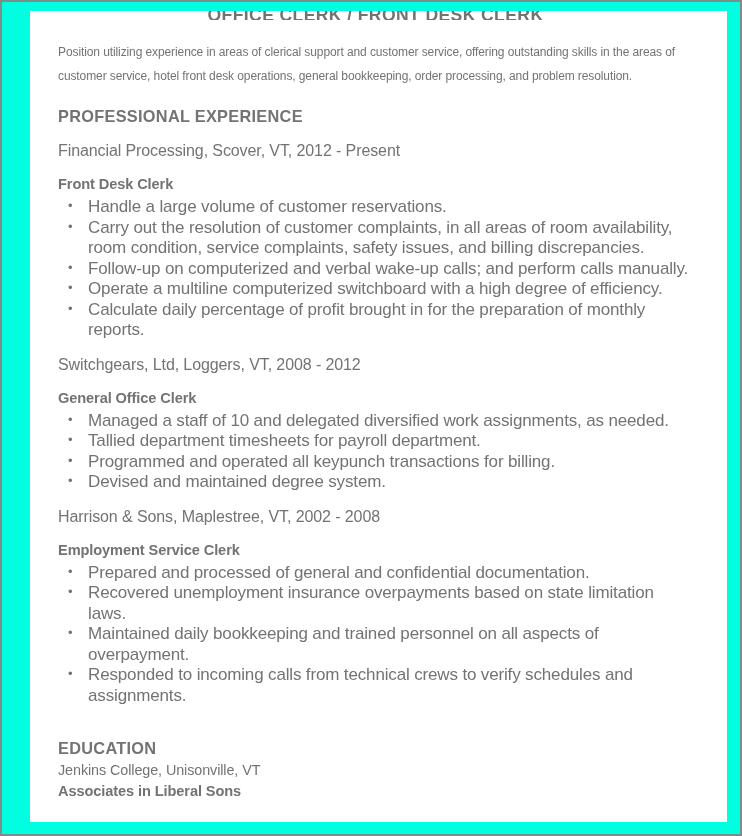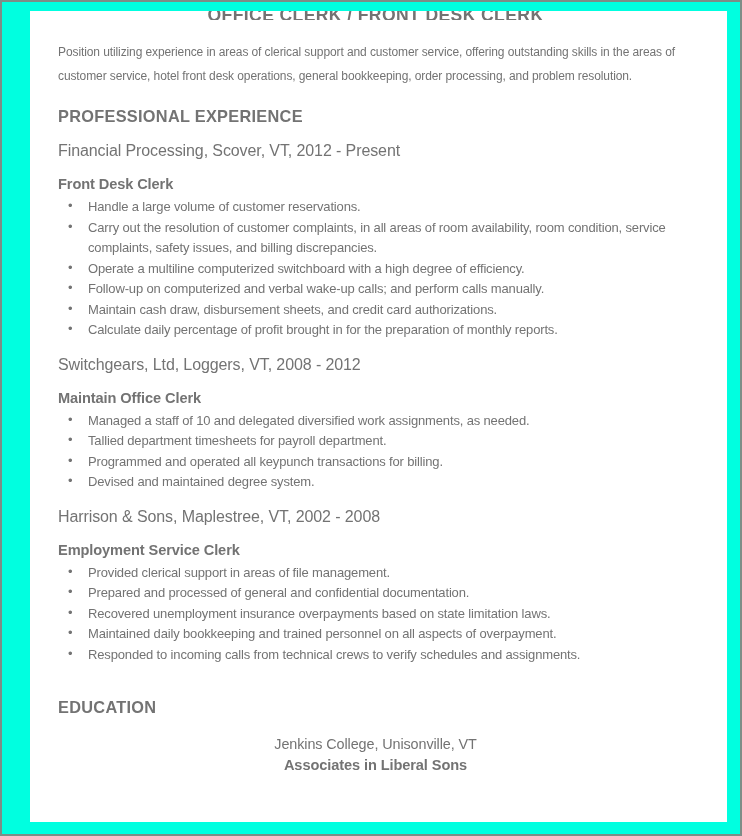--- a/index.html
+++ b/index.html
@@ -113,36 +113,36 @@
   }
 
   ul.duties {
     list-style: none;
     margin: 2px 0 0 0;
     padding: 0;
   }
   ul.duties li {
     position: relative;
     padding-left: 30px;
-    font-size: 13px;
+    font-size: 17px;
     line-height: 20.5px;
     letter-spacing: -0.15px;
     margin-bottom: 0px;
     max-width: 625px;
   }
   ul.duties li::before {
     content: "\2022";
     position: absolute;
     left: 10px;
     top: -1px;
     font-size: 13px;
     line-height: 20.5px;
   }
 
-  .edu-block { margin-top: 16px; text-align: center; }
+  .edu-block { margin-top: 1px; }
   .edu-school {
     font-size: 14.4px;
     line-height: 21px;
     letter-spacing: -0.1px;
   }
   .edu-degree {
     font-size: 14.6px;
     font-weight: bold;
     line-height: 21px;
     letter-spacing: -0.1px;
@@ -169,43 +169,41 @@
       <p class="objective">Position utilizing experience in areas of clerical support and customer service, offering outstanding skills in the areas of customer service, hotel front desk operations, general bookkeeping, order processing, and problem resolution.</p>
 
       <h2 class="section-heading">PROFESSIONAL EXPERIENCE</h2>
 
       <div class="job">
         <div class="job-meta">Financial Processing, Scover, VT, 2012 - Present</div>
         <div class="job-title">Front Desk Clerk</div>
         <ul class="duties">
           <li>Handle a large volume of customer reservations.</li>
           <li>Carry out the resolution of customer complaints, in all areas of room availability, room condition, service complaints, safety issues, and billing discrepancies.</li>
+          <li>Follow-up on computerized and verbal wake-up calls; and perform calls manually.</li>
           <li>Operate a multiline computerized switchboard with a high degree of efficiency.</li>
-          <li>Follow-up on computerized and verbal wake-up calls; and perform calls manually.</li>
-          <li>Maintain cash draw, disbursement sheets, and credit card authorizations.</li>
           <li>Calculate daily percentage of profit brought in for the preparation of monthly reports.</li>
         </ul>
       </div>
 
       <div class="job">
         <div class="job-meta">Switchgears, Ltd, Loggers, VT, 2008 - 2012</div>
-        <div class="job-title">Maintain Office Clerk</div>
+        <div class="job-title">General Office Clerk</div>
         <ul class="duties">
           <li>Managed a staff of 10 and delegated diversified work assignments, as needed.</li>
           <li>Tallied department timesheets for payroll department.</li>
           <li>Programmed and operated all keypunch transactions for billing.</li>
           <li>Devised and maintained degree system.</li>
         </ul>
       </div>
 
       <div class="job">
         <div class="job-meta">Harrison &amp; Sons, Maplestree, VT, 2002 - 2008</div>
         <div class="job-title">Employment Service Clerk</div>
         <ul class="duties">
-          <li>Provided clerical support in areas of file management.</li>
           <li>Prepared and processed of general and confidential documentation.</li>
           <li>Recovered unemployment insurance overpayments based on state limitation laws.</li>
           <li>Maintained daily bookkeeping and trained personnel on all aspects of overpayment.</li>
           <li>Responded to incoming calls from technical crews to verify schedules and assignments.</li>
         </ul>
       </div>
 
       <div class="spacer-education"></div>
 
       <h2 class="section-heading">EDUCATION</h2>

